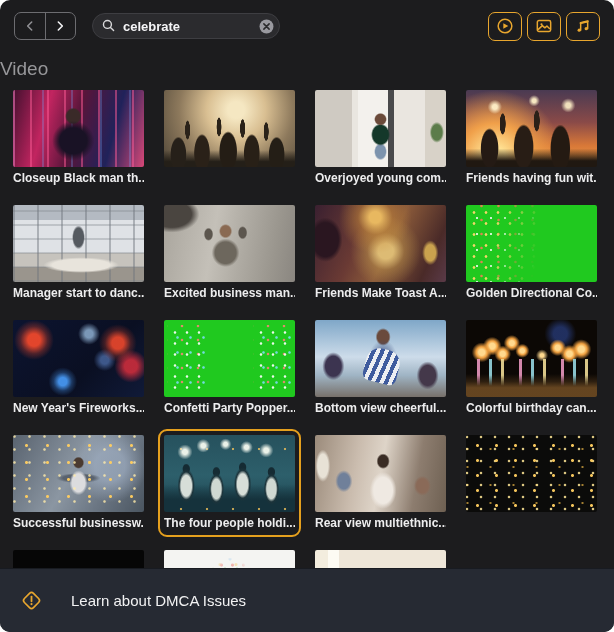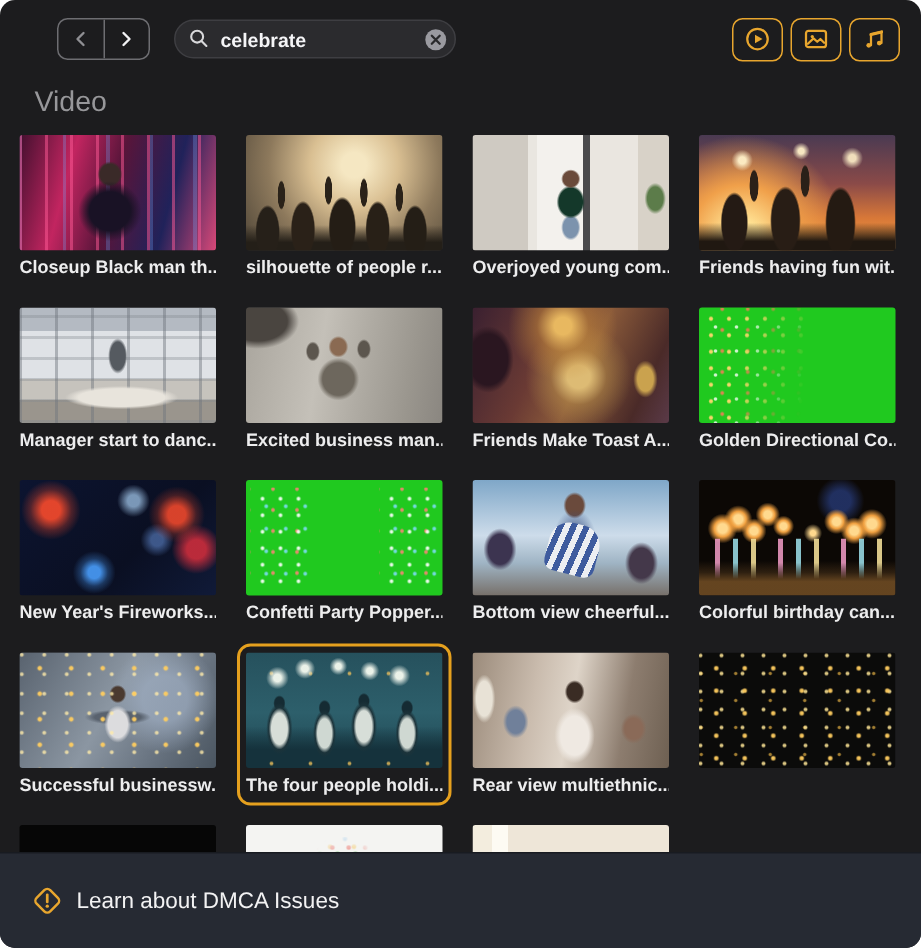--- a/index.html
+++ b/index.html
@@ -8,21 +8,21 @@
     --footer-bg:#262a33;
     --green:#20c91f;
   }
   *{box-sizing:border-box;margin:0;padding:0;}
   html,body{background:#ffffff;font-family:"Liberation Sans",sans-serif;}
   .window{
     width:614px;height:632px;background:var(--bg);border-radius:10px;
     overflow:hidden;position:relative;display:flex;flex-direction:column;
   }
   
-  .toolbar{height:52px;flex:0 0 52px;display:flex;align-items:center;padding:16px 14px;gap:16px;margin-left:24px;}
+  .toolbar{height:52px;flex:0 0 52px;display:flex;align-items:center;padding:16px 14px;gap:16px;}
   .segmented{display:flex;border:1px solid #6d6d71;border-radius:7px;overflow:hidden;height:28px;width:62px;}
   .segmented button{
     flex:1;background:transparent;border:none;display:flex;align-items:center;justify-content:center;cursor:pointer;
   }
   .segmented button + button{border-left:1px solid #6d6d71;}
   .seg-back svg{stroke:#8f8f93;}
   .seg-fwd svg{stroke:#f2f2f4;}
   .search-wrap{position:relative;width:188px;height:26px;}
   .search-wrap input{
     width:100%;height:100%;background:#2b2b2e;border:1px solid #3e3e42;border-radius:13px;
@@ -36,40 +36,40 @@
   }
   .toolbar-spacer{flex:1;}
   .media-buttons{display:flex;gap:5px;}
   .media-btn{
     width:34px;height:29px;background:transparent;border:1.5px solid var(--accent);border-radius:7px;
     display:flex;align-items:center;justify-content:center;cursor:pointer;padding:0;
   }
   .media-btn svg{stroke:var(--accent);fill:none;}
   
   .section-title{
-    color:#97979a;font-size:19px;font-weight:400;padding:6px 0 10px 23px;flex:0 0 auto;
+    color:#97979a;font-size:19px;font-weight:400;padding:6px 0 10px 0;flex:0 0 auto;
   }
   
   .content{flex:1 1 auto;overflow:hidden;position:relative;}
   .grid{
     display:grid;grid-template-columns:repeat(4,131px);column-gap:20px;row-gap:19px;
     padding:0 0 0 13px;
   }
   .item{width:131px;cursor:pointer;}
   .item.selected{outline:2px solid #e5a01e;outline-offset:4px;border-radius:3px;}
   .thumb{
     width:131px;height:77px;border-radius:2px;position:relative;overflow:hidden;background:#333;
   }
   .caption{
     margin-top:4px;color:#ededee;font-size:12px;font-weight:600;line-height:15px;
     white-space:nowrap;overflow:hidden;height:15px;
   }
   
   .footer{
-    flex:0 0 64px;background:var(--footer-bg);display:flex;align-items:center;gap:8px;
+    flex:0 0 64px;background:var(--footer-bg);display:flex;align-items:center;gap:28px;
     padding:0 20px;cursor:pointer;border-top:1px solid rgba(0,0,0,.35);
   }
   .footer-text{color:#f2f2f3;font-size:15px;font-weight:500;}
   
   .thumb::before,.thumb::after{content:none;}
   
   .art-neon-man{background:
     radial-gradient(ellipse 26% 42% at 46% 66%,#191225 0 40%,transparent 62%),
     radial-gradient(ellipse 9% 16% at 46% 34%,#3a2a28 0 55%,transparent 70%),
     repeating-linear-gradient(90deg,rgba(255,90,150,.5) 0 2px,transparent 2px 17px),
@@ -338,21 +338,20 @@
         <div class="item">
     <div class="thumb art-neon-man">
       
     </div>
     <div class="caption">Closeup Black man th...</div>
   </div>
         <div class="item">
     <div class="thumb art-silhouette-sky">
       
     </div>
-    <div class="caption">silhouette of people r...</div>
   </div>
         <div class="item">
     <div class="thumb art-office-woman">
       
     </div>
     <div class="caption">Overjoyed young com...</div>
   </div>
         <div class="item">
     <div class="thumb art-sunset-sparklers">
       

